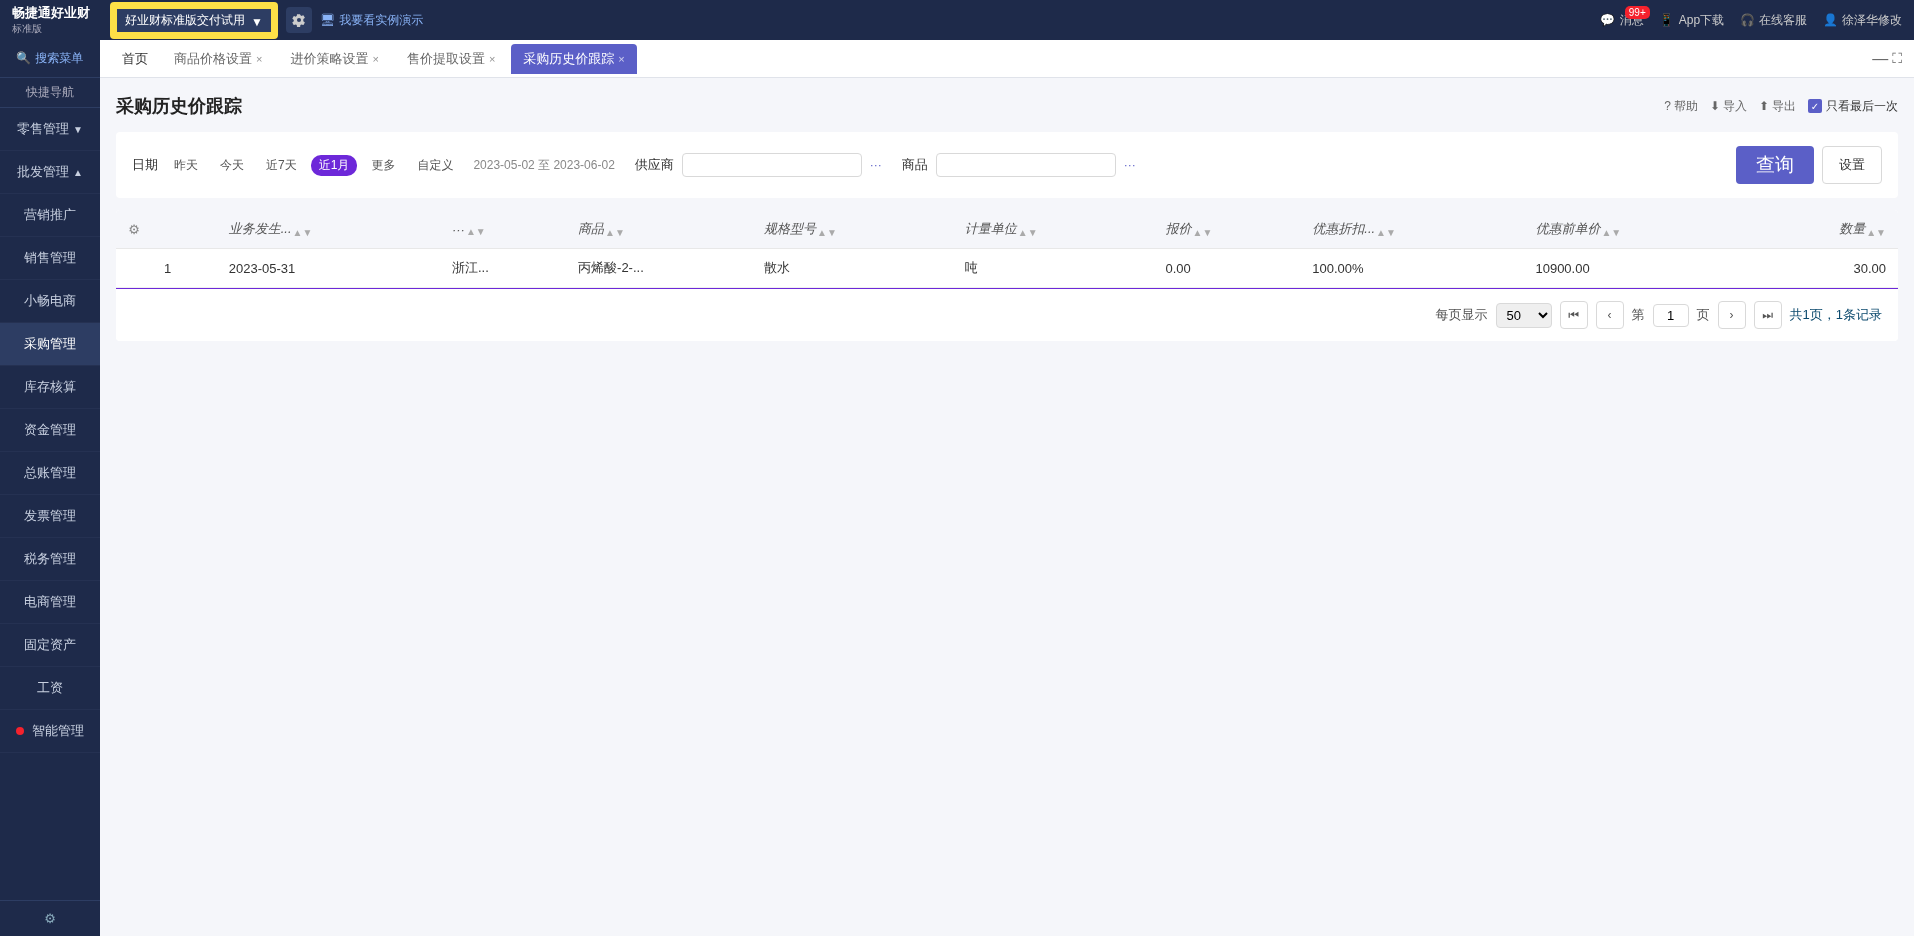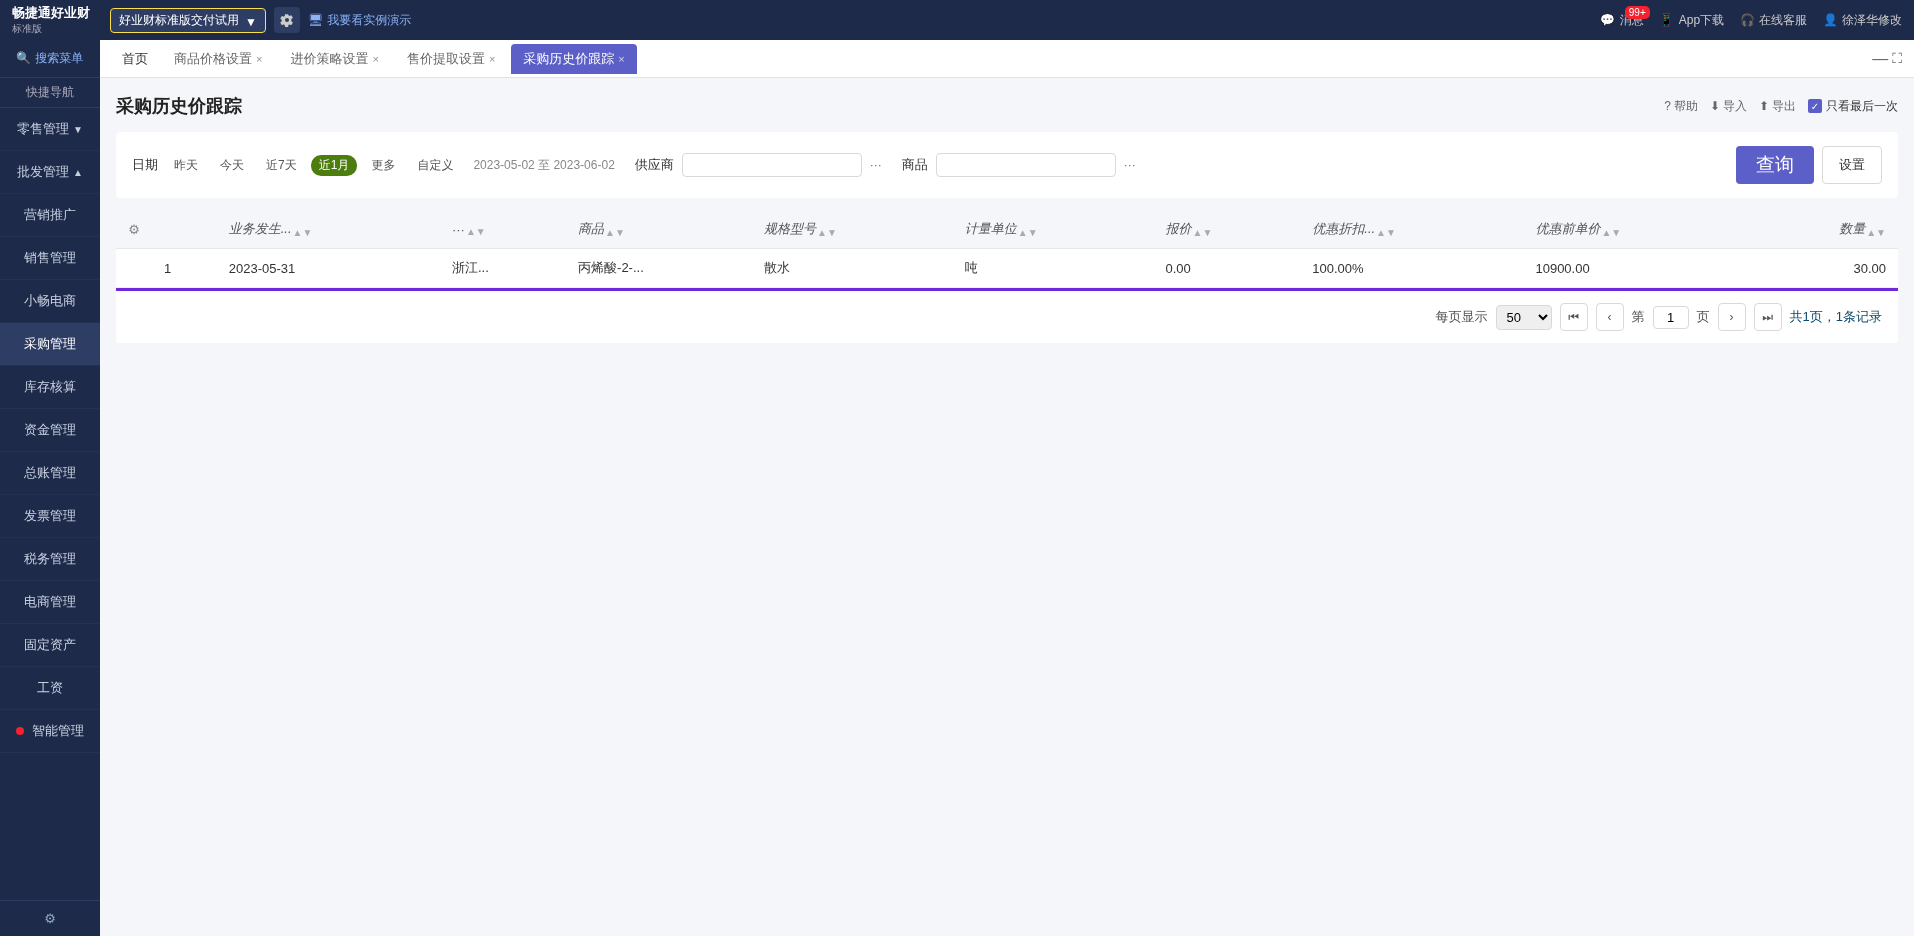--- a/index.html
+++ b/index.html
@@ -14,21 +14,21 @@
       align-items: center;
       padding: 0 12px;
       flex-shrink: 0;
       justify-content: space-between;
     }
     .top-bar-left { display: flex; align-items: flex-end; gap: 8px; }
     .app-logo { display: flex; flex-direction: column; align-items: flex-start; }
     .app-logo .title { font-size: 13px; font-weight: bold; color: #fff; white-space: nowrap; }
     .app-logo .subtitle { font-size: 10px; color: #aab; }
     .top-bar-center { display: flex; align-items: center; gap: 8px; flex: 1; justify-content: flex-start; margin-left: 20px; }
-    .version-select { background: #2d3d63; border: 1px solid #fde047; border-radius: 4px; color: #fff; padding: 3px 8px; font-size: 12px; display: flex; align-items: flex-end; gap: 6px; cursor: pointer; }
+    .version-select { background: #2d3d63; border: 7px solid #fde047; border-radius: 4px; color: #fff; padding: 3px 8px; font-size: 12px; display: flex; align-items: flex-end; gap: 6px; cursor: pointer; }
     .settings-icon { width: 26px; height: 26px; background: #2d3d63; border-radius: 4px; display: flex; align-items: center; justify-content: center; cursor: pointer; }
     .demo-link { color: #8ab4f8; font-size: 12px; display: flex; align-items: center; gap: 4px; cursor: pointer; }
     .top-bar-right { display: flex; align-items: center; gap: 16px; }
     .top-bar-right-item { display: flex; align-items: center; gap: 4px; color: #ccc; font-size: 12px; cursor: pointer; position: relative; }
     .badge { background: #f5222d; color: #fff; border-radius: 5px; font-size: 10px; padding: 1px 4px; position: absolute; top: -6px; right: -6px; }
 
     
     .main-layout { display: flex; flex: 1; overflow: hidden; }
 
     
@@ -63,40 +63,40 @@
     .checkbox-label { display: flex; align-items: center; gap: 4px; font-size: 12px; color: #333; cursor: pointer; }
     .checkbox-checked { width: 14px; height: 14px; background: #5b5fc7; border-radius: 2px; display: flex; align-items: center; justify-content: center; color: #fff; font-size: 10px; }
 
     
     .filter-area { background: #fff; border-radius: 4px; padding: 14px 16px; margin-bottom: 12px; }
     .filter-row { display: flex; gap: 20px; flex-wrap: wrap; }
     .filter-group { display: flex; align-items: center; gap: 8px; }
     .filter-label { font-size: 13px; color: #333; white-space: nowrap; }
     .date-filter-btns { display: flex; align-items: center; gap: 6px; }
     .date-btn { padding: 2px 8px; font-size: 12px; color: #555; cursor: pointer; border-radius: 10px; }
-    .date-btn.active { background: #4d7c0f; color: #fff; border-radius: 10px; }
+    .date-btn.active { background: #6d28d9; color: #fff; border-radius: 10px; }
     .date-range { font-size: 12px; color: #888; margin-left: 4px; }
     .filter-input { border: 1px solid #d9d9d9; border-radius: 4px; padding: 4px 8px; font-size: 12px; width: 180px; outline: none; }
     .filter-more { color: #5b5fc7; font-size: 12px; cursor: pointer; }
     .query-btn { background: #5b5fc7; color: #fff; border: none; padding: 6px 20px; border-radius: 4px; cursor: pointer; font-size: 19px; }
     .settings-btn { background: #fff; border: 1px solid #d9d9d9; color: #333; padding: 6px 16px; border-radius: 4px; cursor: pointer; font-size: 13px; }
 
     
     .table-container { background: #fff; border-radius: 4px; overflow: auto; }
     table { width: 100%; border-collapse: collapse; font-size: 13px; }
     thead tr { background: #f5f6fa; }
     th { padding: 10px 12px; text-align: left; font-weight: normal; color: #555; border-bottom: 1px solid #e8e8e8; white-space: nowrap; }
     td { padding: 10px 12px; color: #333; border-bottom: 1px solid #f0f0f0; white-space: nowrap; }
     .col-sort { display: inline-flex; align-items: flex-end; gap: 1px; font-style: italic; }
     .sort-icon { font-size: 10px; color: #aaa; display: flex; flex-direction: column; line-height: 1; }
     .settings-col { width: 36px; text-align: center; }
     .settings-col-icon { cursor: pointer; color: #888; }
 
     
-    .pagination { display: flex; align-items: center; justify-content: flex-end; padding: 12px 16px; gap: 8px; background: #fff; border-top: 3px solid #6d28d9; }
+    .pagination { display: flex; align-items: center; justify-content: flex-end; padding: 12px 16px; gap: 8px; background: #fff; border-top: 1px solid #6d28d9; }
     .pagination-label { font-size: 13px; color: #555; }
     .page-size-select { border: 1px solid #d9d9d9; border-radius: 4px; padding: 3px 6px; font-size: 13px; outline: none; }
     .page-nav-btn { width: 28px; height: 28px; border: 1px solid #d9d9d9; border-radius: 4px; background: #fff; cursor: pointer; display: flex; align-items: center; justify-content: center; font-size: 12px; color: #555; }
     .page-num { font-size: 13px; color: #555; }
     .page-input { width: 36px; border: 1px solid #d9d9d9; border-radius: 4px; text-align: center; padding: 3px; font-size: 13px; outline: none; }
     .page-info { font-size: 13px; color: #0c4a6e; }
   </style>
 </head>
 <body>
 

